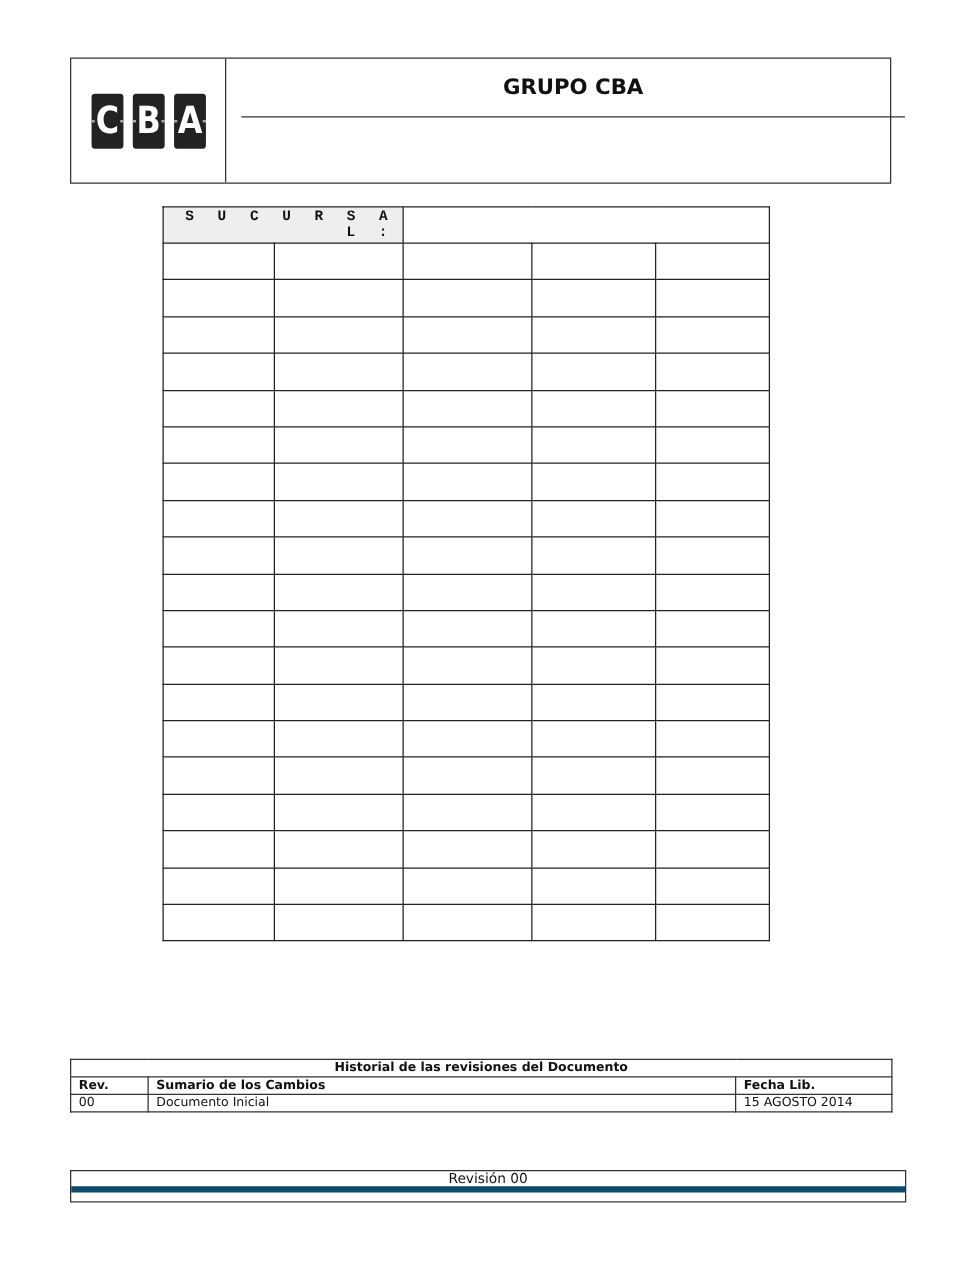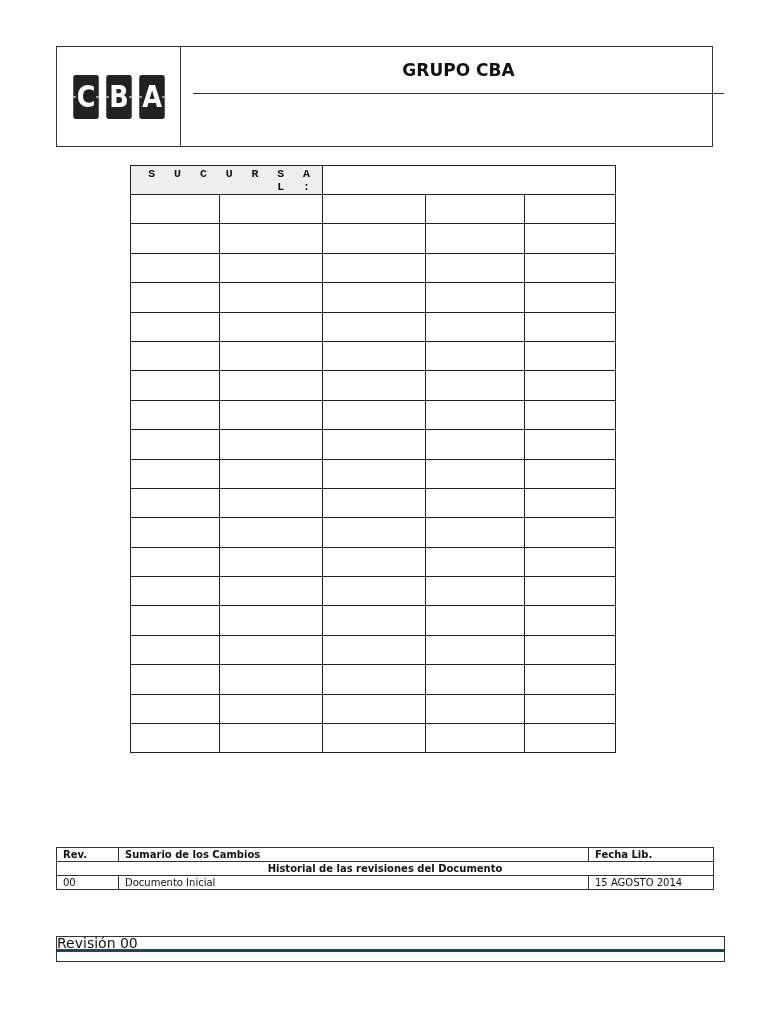--- a/index.html
+++ b/index.html
@@ -26,21 +26,21 @@
   .cell { height:28.4px; }
 
   
   #rev { left:56px; top:847px; width:657px; border-collapse:collapse; table-layout:fixed; font-size:10px; font-family:"DejaVu Sans", sans-serif; }
   #rev td { border:1px solid #333; padding:0 0 0 6px; height:13px; line-height:12px; white-space:nowrap; overflow:hidden; }
   #rev .b { font-weight:bold; }
   #rev .c { text-align:center; padding:0; }
 
   
   #foot { left:56px; top:936px; width:669px; height:26px; border:1px solid #333; font-family:"DejaVu Sans", sans-serif; }
-  #foot-rev { height:12px; border-bottom:3px solid #0c4a6e; text-align:left; font-size:14px; line-height:12px; }
+  #foot-rev { height:12px; border-bottom:5px solid #0c4a6e; text-align:center; font-size:11px; line-height:12px; }
   #foot-note { height:12px; text-align:center; font-size:7px; line-height:12px; white-space:nowrap; }
 </style>
 </head>
 <body>
 
 <div id="hdr" class="abs">
   <div id="hdr-logo" class="abs">
     <div class="tile">C</div>
     <div class="tile">B</div>
     <div class="tile">A</div>
@@ -200,26 +200,26 @@
 </table>
 
 <table id="rev" class="abs">
   <colgroup>
       <col style="width:62px">
       <col style="width:470px">
       <col style="width:125px">
     </colgroup>
   <tbody>
       <tr>
+    <td colspan="3" class="b c">Historial de las revisiones del Documento</td>
+  </tr>
+  <tr>
     <td class="b">Rev.</td>
     <td class="b">Sumario de los Cambios</td>
     <td class="b">Fecha Lib.</td>
-  </tr>
-  <tr>
-    <td colspan="3" class="b c">Historial de las revisiones del Documento</td>
   </tr>
   <tr>
     <td>00</td>
     <td>Documento Inicial</td>
     <td>15 AGOSTO 2014</td>
   </tr>
 </tbody>
   </table>
 
 <div id="foot" class="abs">

